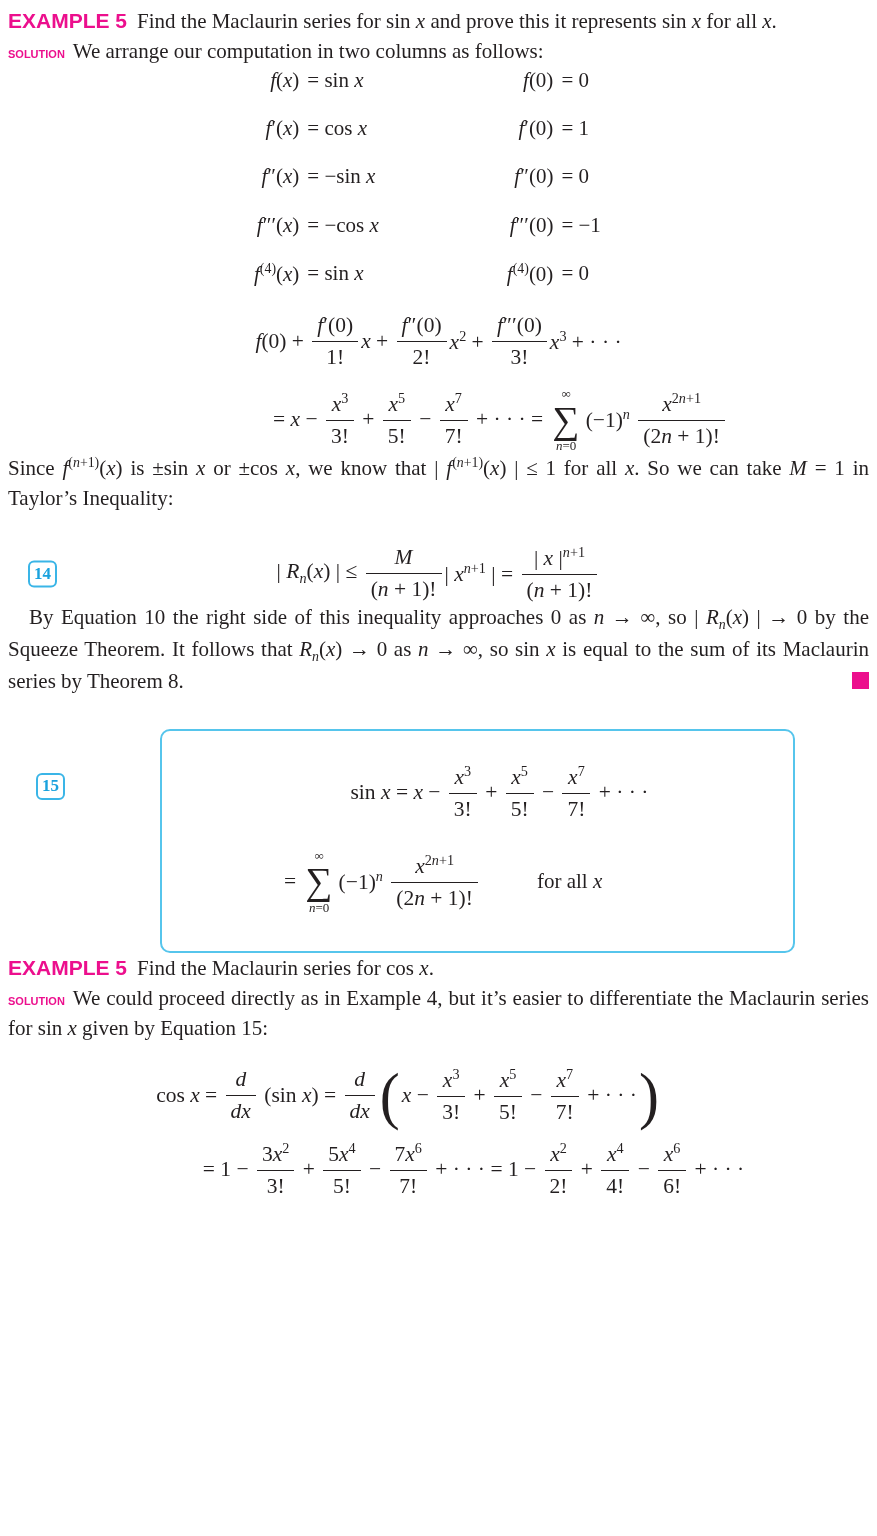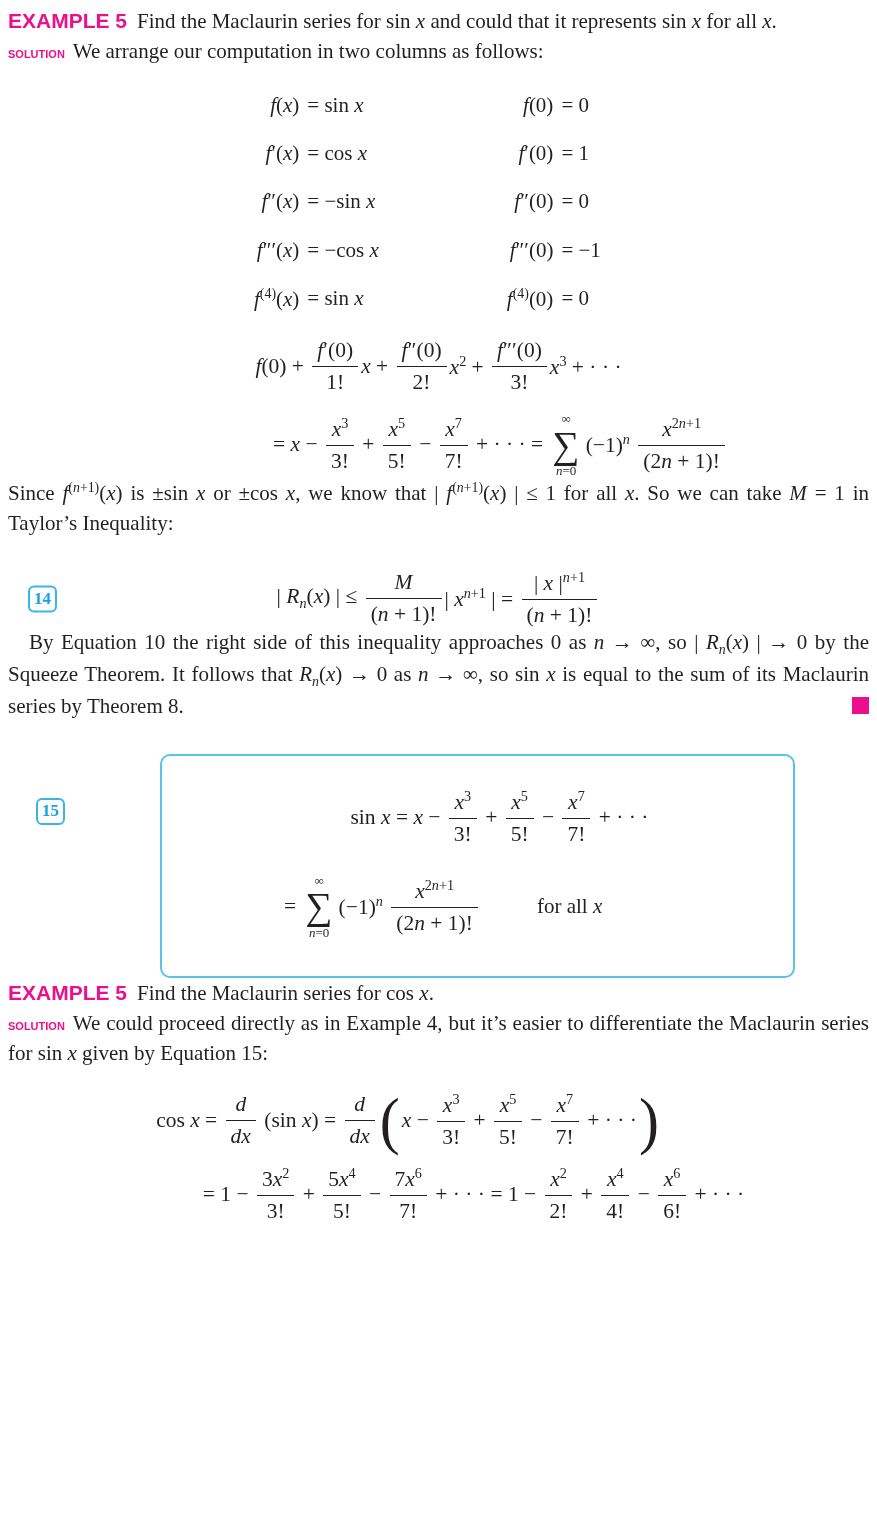--- a/index.html
+++ b/index.html
@@ -26,21 +26,21 @@
   .ex-label{
     font-family:"Liberation Sans",sans-serif;font-weight:700;
     color:var(--magenta);font-size:21px;margin-right:10px;
   }
   .sol-label{
     font-family:"Liberation Sans",sans-serif;font-weight:700;
     color:var(--magenta);font-size:11px;margin-right:8px;
   }
   
   .dtable{
-    margin-top:25px;margin-left:246px;
+    margin-left:246px;
     display:grid;grid-template-columns:repeat(4,max-content);
     row-gap:21px;line-height:1.3;
   }
   .c1,.c3{text-align:right;}
   .c2,.c4{padding-left:8px;}
   .c3{padding-left:128px;}
   
   .mrow{display:flex;align-items:center;white-space:pre;justify-content:center;font-size:21.5px;}
   .frac{display:inline-flex;flex-direction:column;align-items:stretch;text-align:center;margin:0 3px;}
   .frac .num{border-bottom:1.5px solid var(--ink);padding:0 5px 3px;}
@@ -75,21 +75,21 @@
   .p-sol5{margin-top:14px;}
   .eqC1{margin-top:22px;transform:translateX(-30px);}
   .eqC2{margin-top:14px;transform:translateX(35px);}
   .qed{float:right;width:17px;height:17px;background:var(--magenta);margin-top:5px;margin-left:8px;}
 </style>
 </head>
 <body>
 
 <div class="page">
 
-  <p class="body"><span class="ex-label">EXAMPLE 5</span><span><span>Find the Maclaurin series for sin </span><span class="it">x</span><span> and could that it represents sin </span><span class="it">x</span><span> for all </span><span class="it">x</span><span>.</span></span></p>
+  <p class="body"><span class="ex-label">EXAMPLE 5</span><span><span>Find the Maclaurin series for sin </span><span class="it">x</span><span> and prove this it represents sin </span><span class="it">x</span><span> for all </span><span class="it">x</span><span>.</span></span></p>
 
   <p class="body p-sol4"><span class="sol-label">SOLUTION</span><span><span>We arrange our computation in two columns as follows:</span></span></p>
 
   <div class="dtable">
     <div class="c1"><span class="it">f</span><span>(</span><span class="it">x</span><span>)</span></div>
     <div class="c2"><span>= sin </span><span class="it">x</span></div>
     <div class="c3"><span class="it">f</span><span>(0)</span></div>
     <div class="c4"><span>= 0</span></div>
     <div class="c1"><span class="it">f</span><span>′(</span><span class="it">x</span><span>)</span></div>
     <div class="c2"><span>= cos </span><span class="it">x</span></div>

